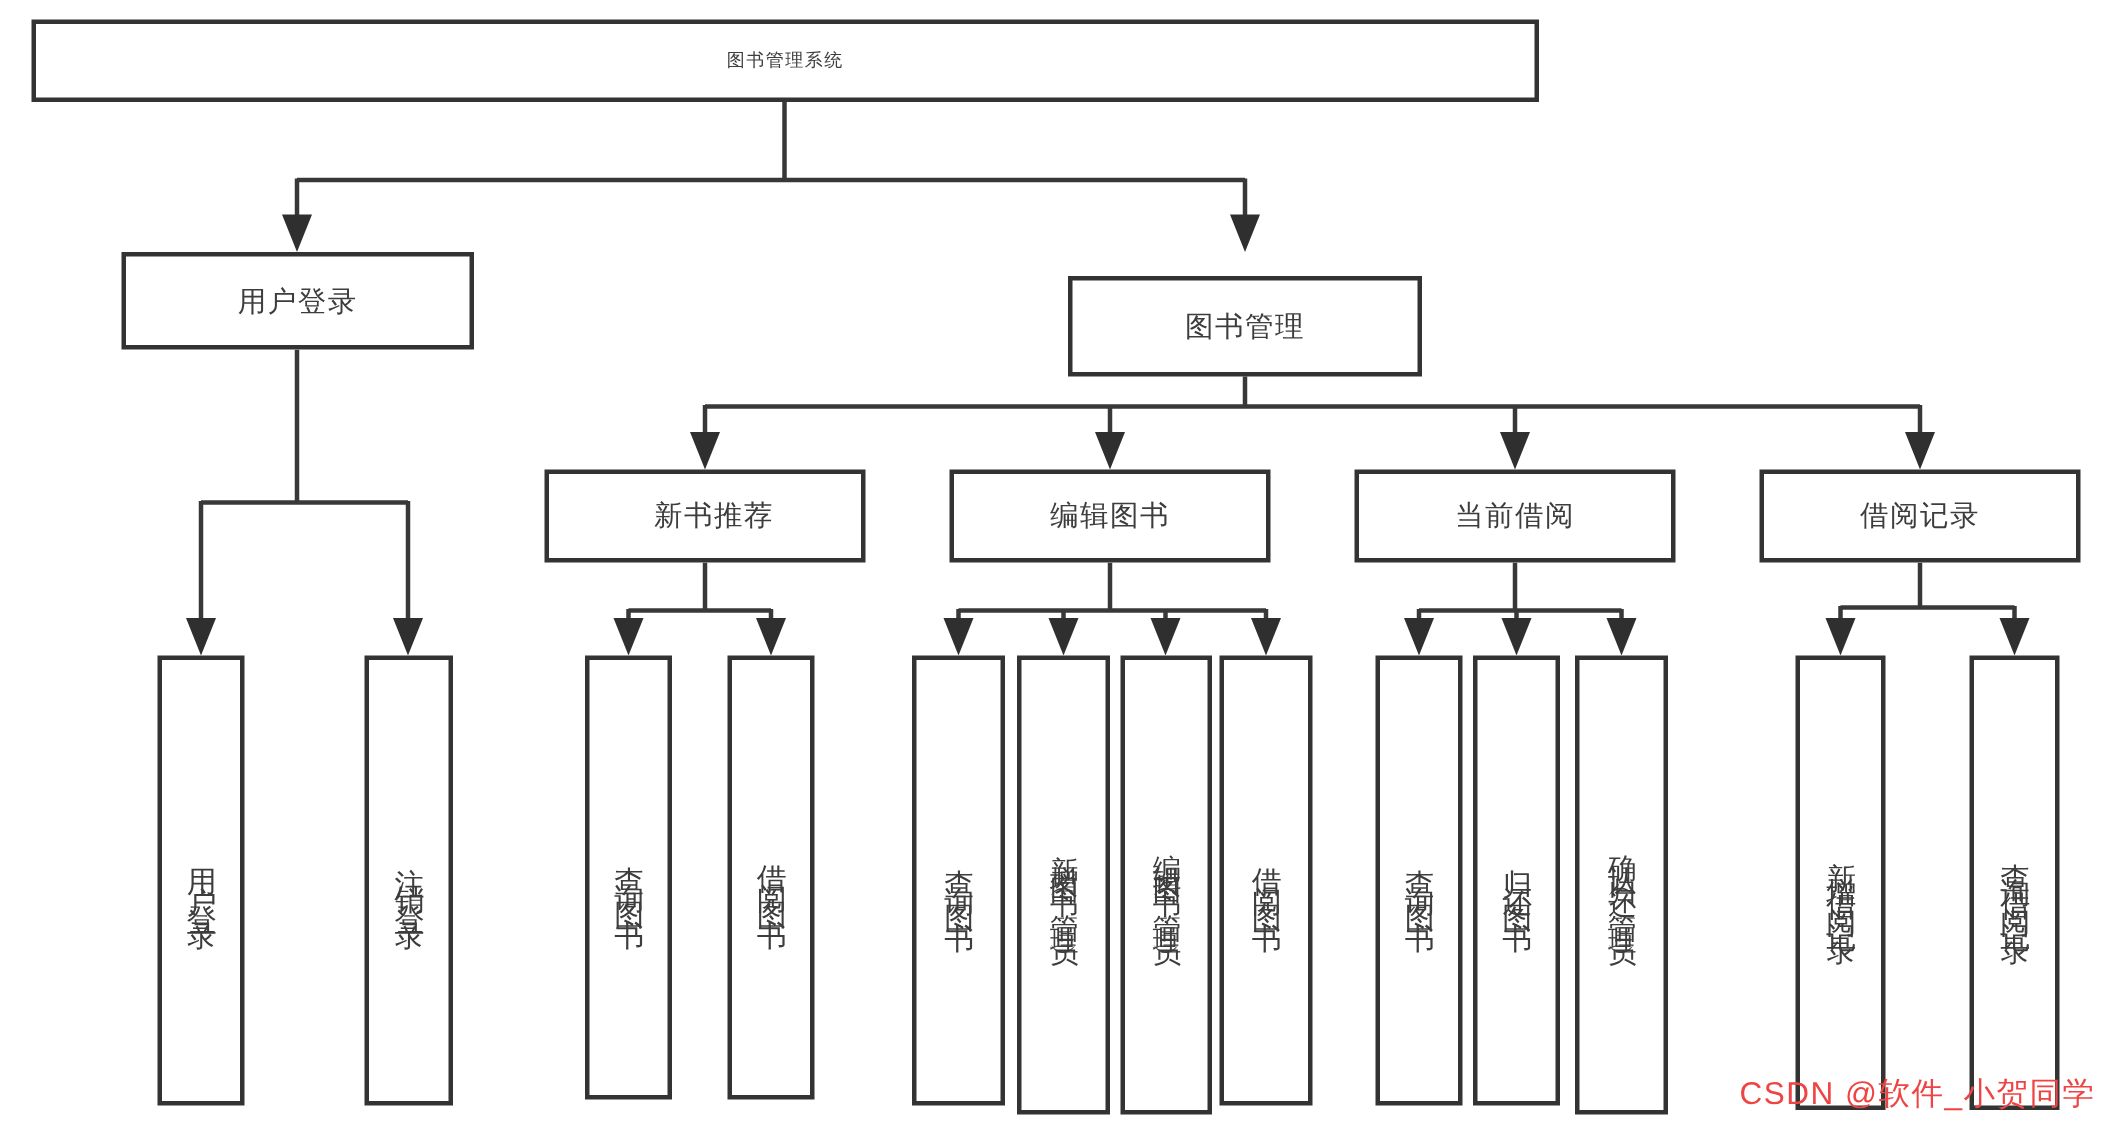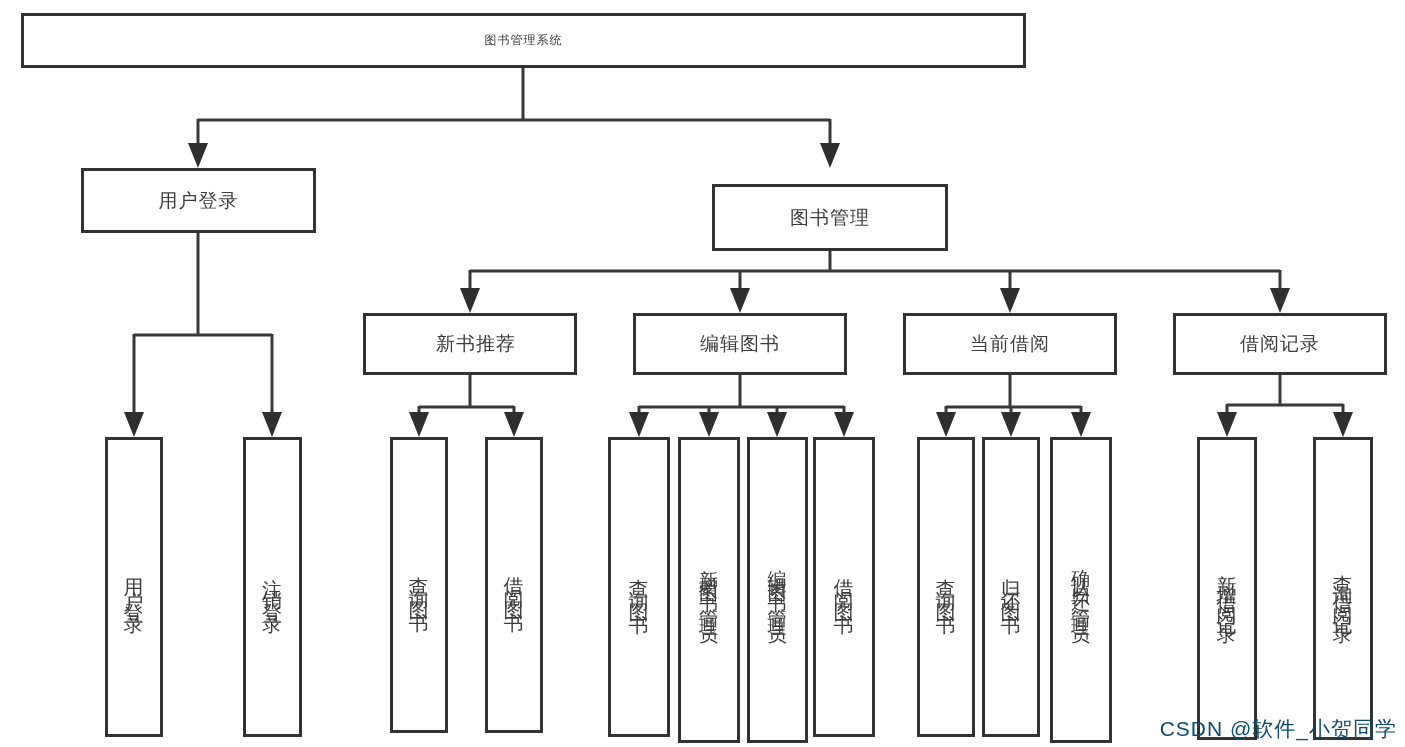--- a/index.html
+++ b/index.html
@@ -54,21 +54,21 @@
     line-height: 1;
   }
   .node.v .lbl.sp-lg { letter-spacing: 12px; }
   .node.v .lbl.sp-md { letter-spacing: 10px; }
   .node.v .lbl.sp-sm { letter-spacing: 8px; font-size: 19px; }
   .watermark {
     position: absolute;
     right: 8px;
     bottom: 4px;
     font-size: 21px;
-    color: #0c4a6e;
+    color: #ef4444;
     letter-spacing: 1px;
     white-space: nowrap;
     margin-top: 20px;
   }
 </style>
 </head>
 <body>
 
 <div class="canvas">
 

